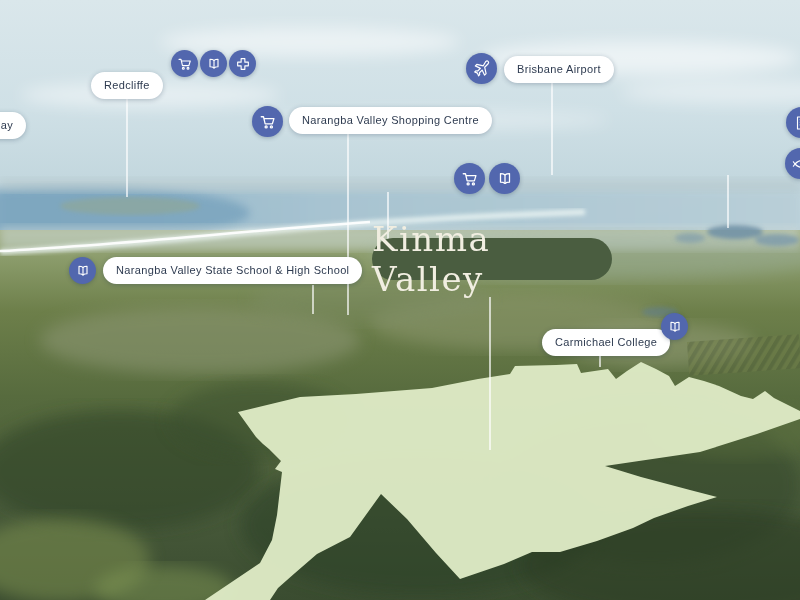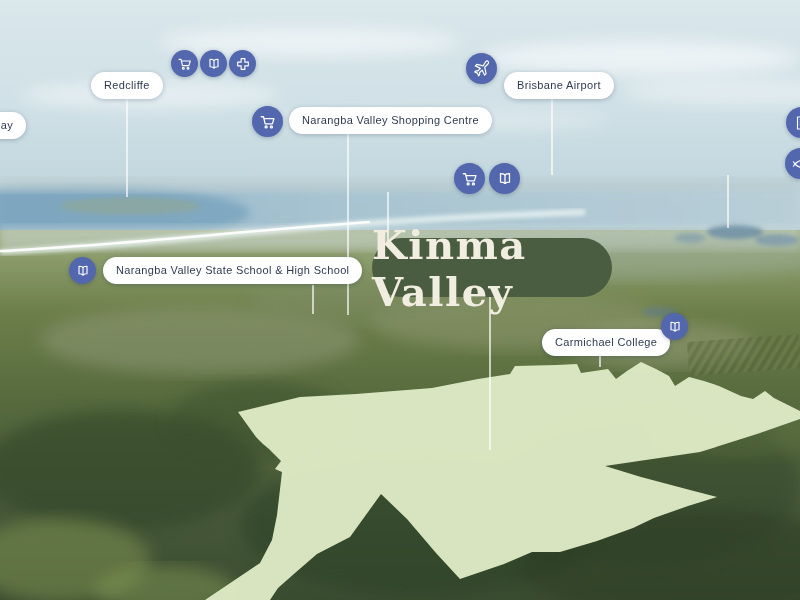--- a/index.html
+++ b/index.html
@@ -23,26 +23,26 @@
     position:absolute;border-radius:50%;
     background:var(--icon-blue,#5267ae);
     display:flex;align-items:center;justify-content:center;
     box-shadow:0 1px 4px rgba(25,45,75,.3);
   }
   .badge.sm{width:27px;height:27px;}
   .badge.lg{width:31px;height:31px;}
   .badge svg{display:block;}
   
   .hero{
-    position:absolute;left:372px;top:238px;width:240px;height:59px;
+    position:absolute;left:372px;top:238px;width:240px;height:42px;
     background:var(--estate-green-dark,#4a5d40);
     border-radius:30px;
     display:flex;align-items:center;justify-content:center;
     font-family:"DejaVu Serif","Liberation Serif",serif;
-    font-size:40px;font-weight:700;letter-spacing:1.5px;
+    font-size:34px;font-weight:400;letter-spacing:1.5px;
     color:var(--hero-text,#f1eee1);
   }
 </style>
 </head>
 <body>
 
 <div class="stage">
 
   <svg class="map" width="800" height="600" viewBox="0 0 800 600">
     <defs>
@@ -147,21 +147,21 @@
 
   <div class="pill" style="left:91px;top:49px;margin-top:23px;">
     <span>Redcliffe</span>
   </div>
 
   <div class="pill" style="left:289px;top:107px;">
     <span>Narangba Valley Shopping Centre</span>
   </div>
 
 
-  <div class="pill" style="left:504px;top:56px;margin-top:16px;">
+  <div class="pill" style="left:504px;top:56px;">
     <span>Brisbane Airport</span>
   </div>
 
 
   <div class="pill" style="left:103px;top:257px;">
     <span>Narangba Valley State School &amp; High School</span>
   </div>
 
   <div class="pill" style="left:542px;top:313px;margin-top:16px;">
     <span>Carmichael College</span>

